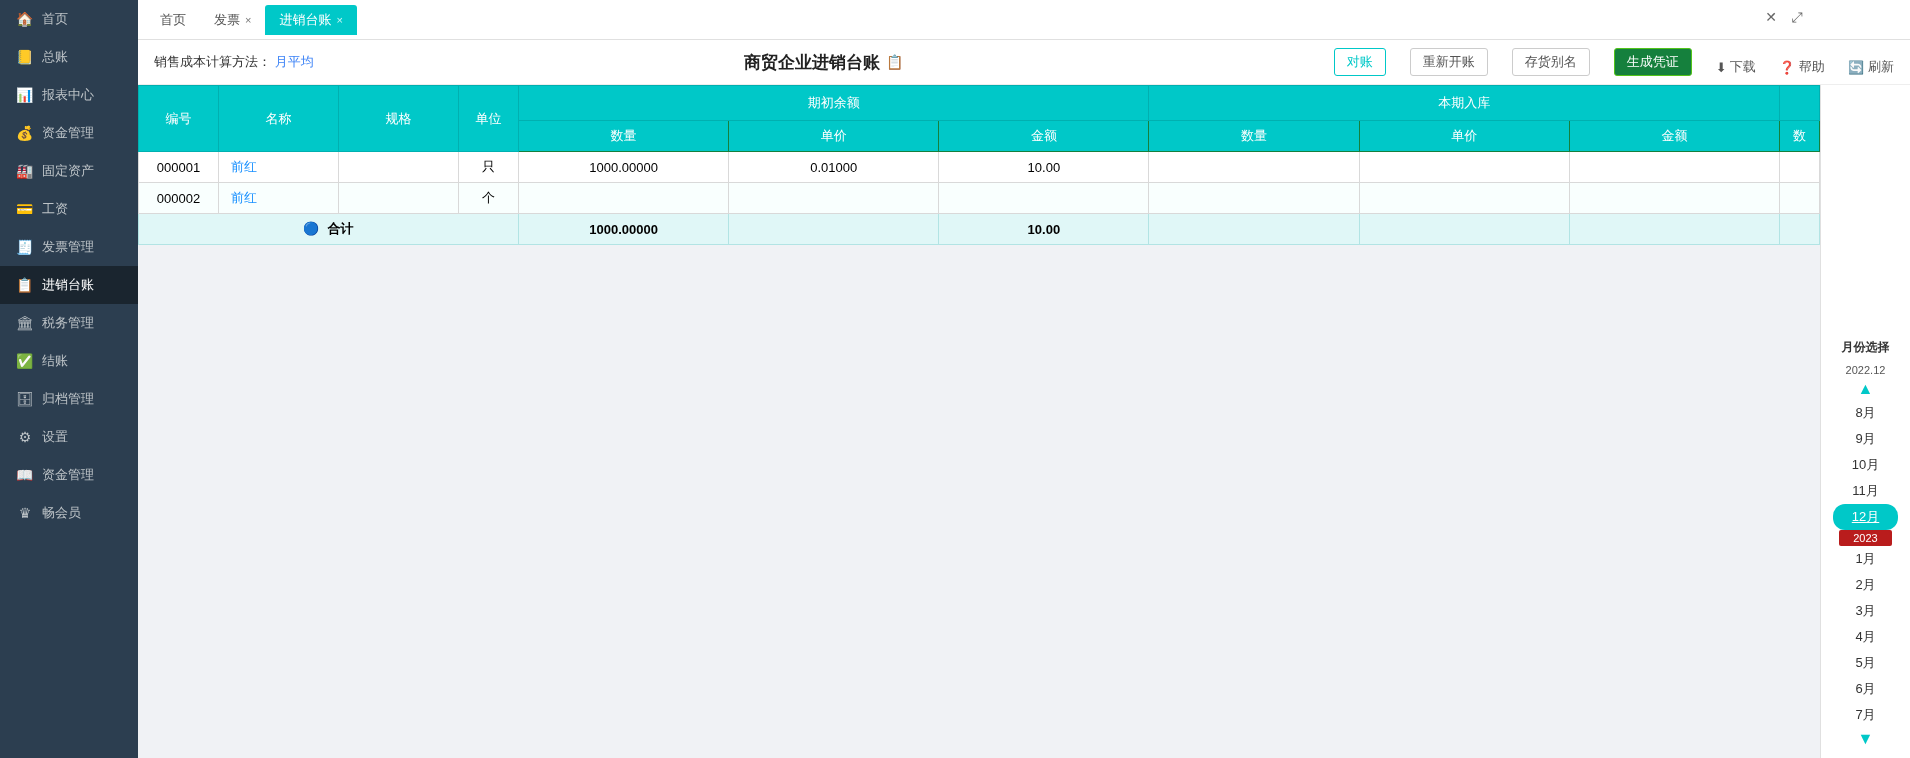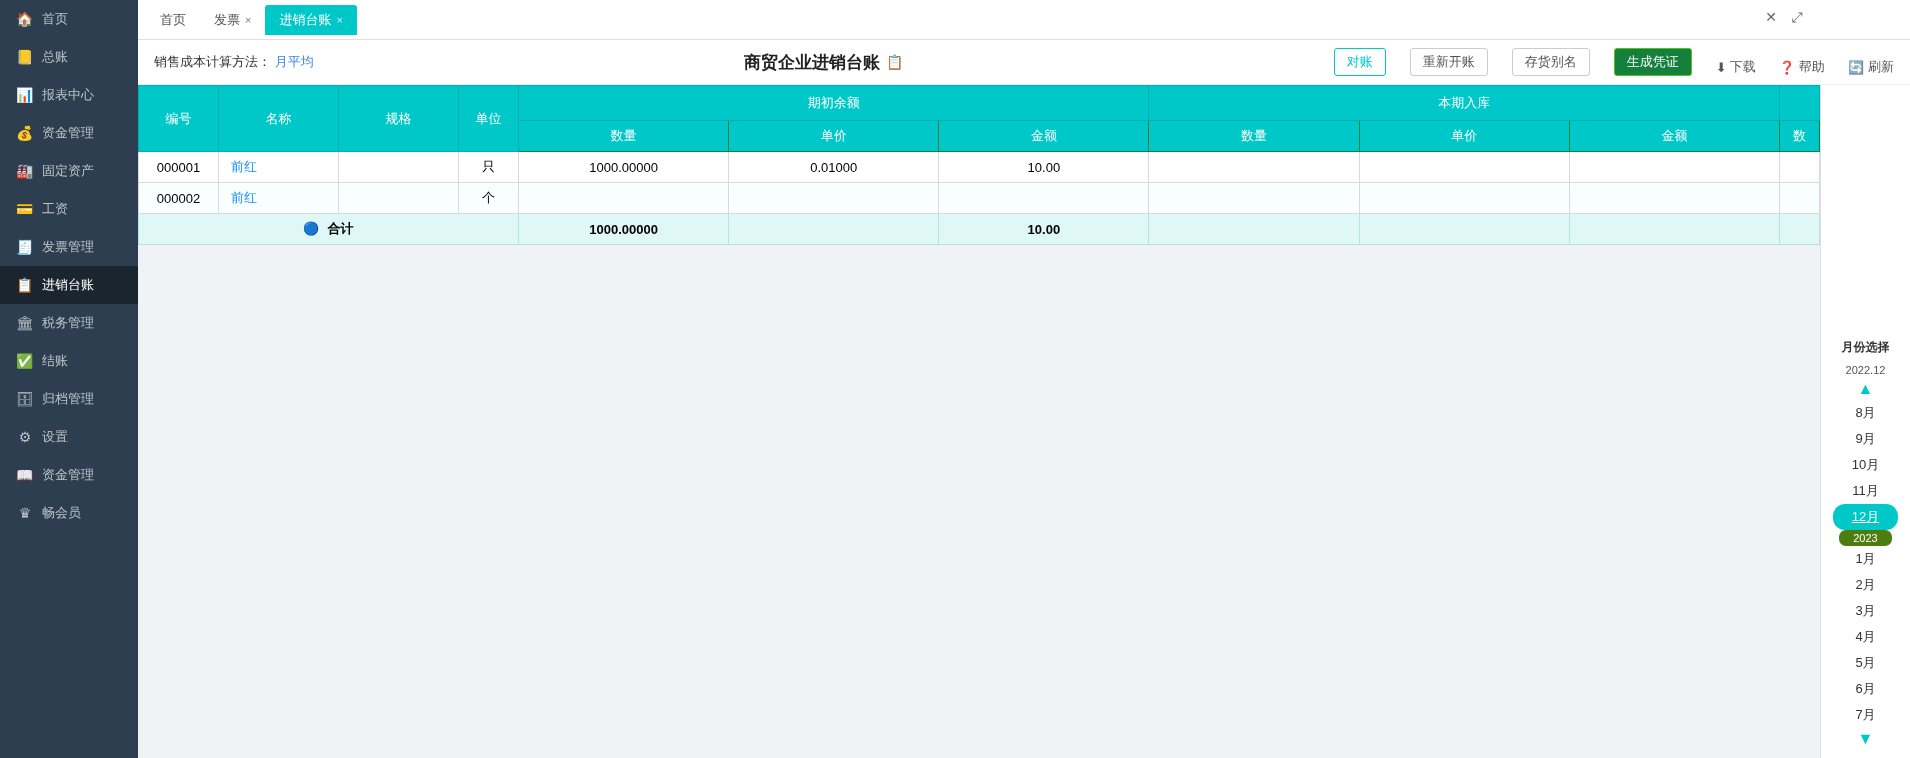--- a/index.html
+++ b/index.html
@@ -189,23 +189,23 @@
       font-size: 13px;
     }
     .month-item.active {
       background: #00c8c8;
       color: #fff;
       border-radius: 12px;
       margin: 0 12px;
       text-decoration: underline;
     }
     .month-item.year-badge {
-      background: #4d7c0f;
+      background: #b91c1c;
       color: #fff;
-      border-radius: 7px;
+      border-radius: 2px;
       margin: 0 18px;
       font-size: 11px;
       padding: 2px 5px;
     }
     .scroll-btn {
       text-align: center;
       cursor: pointer;
       color: #00c8c8;
       font-size: 16px;
       padding: 2px 0;

